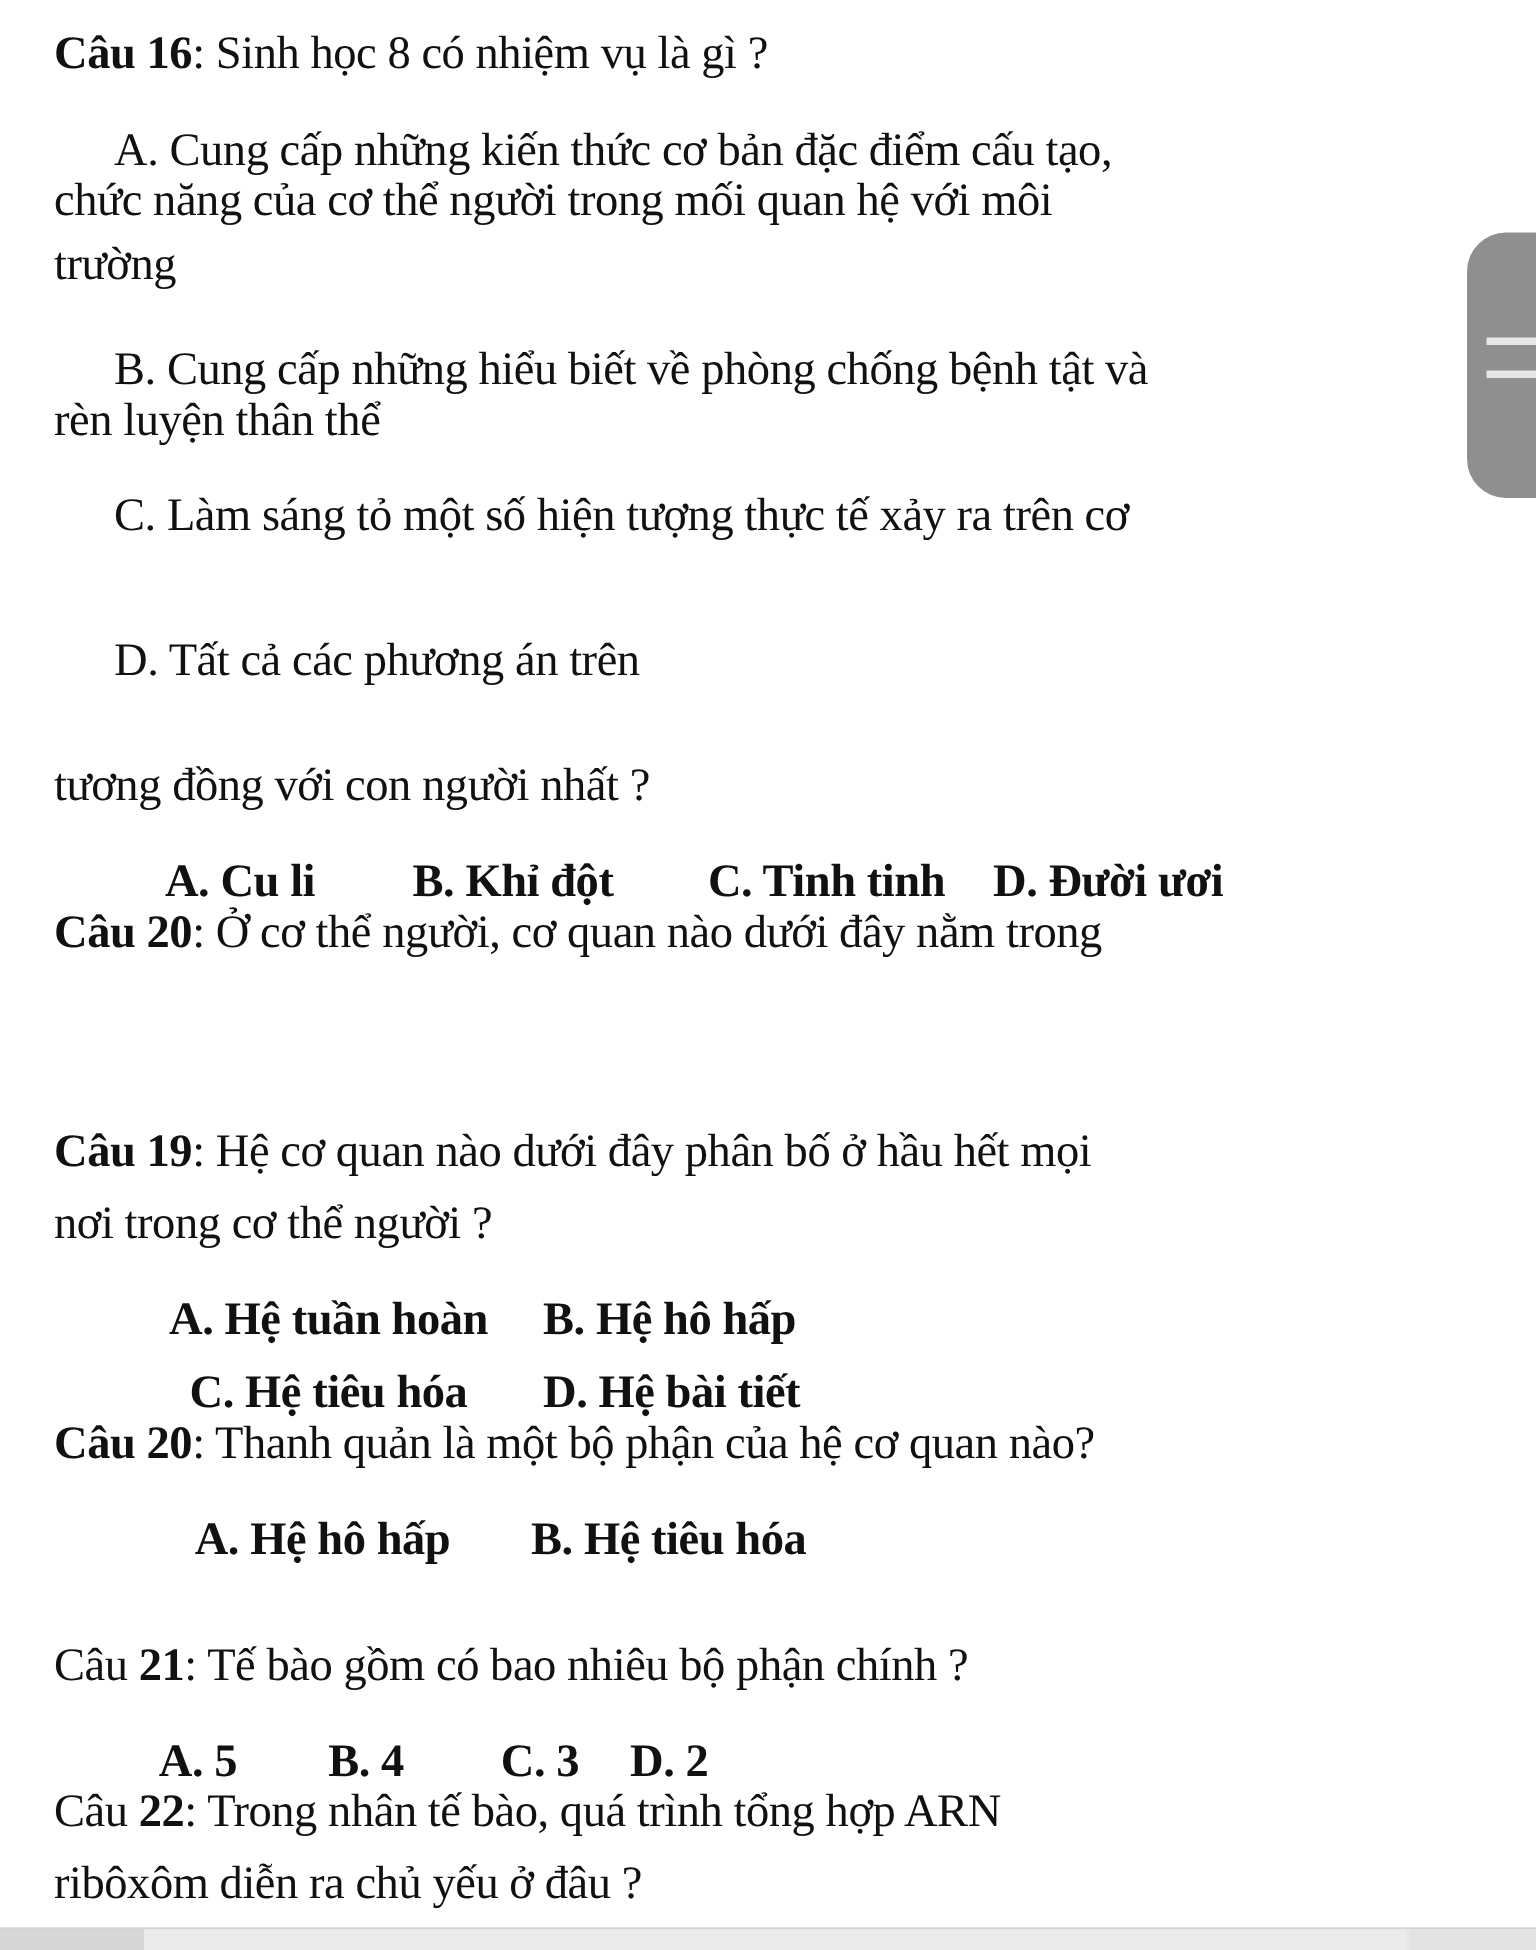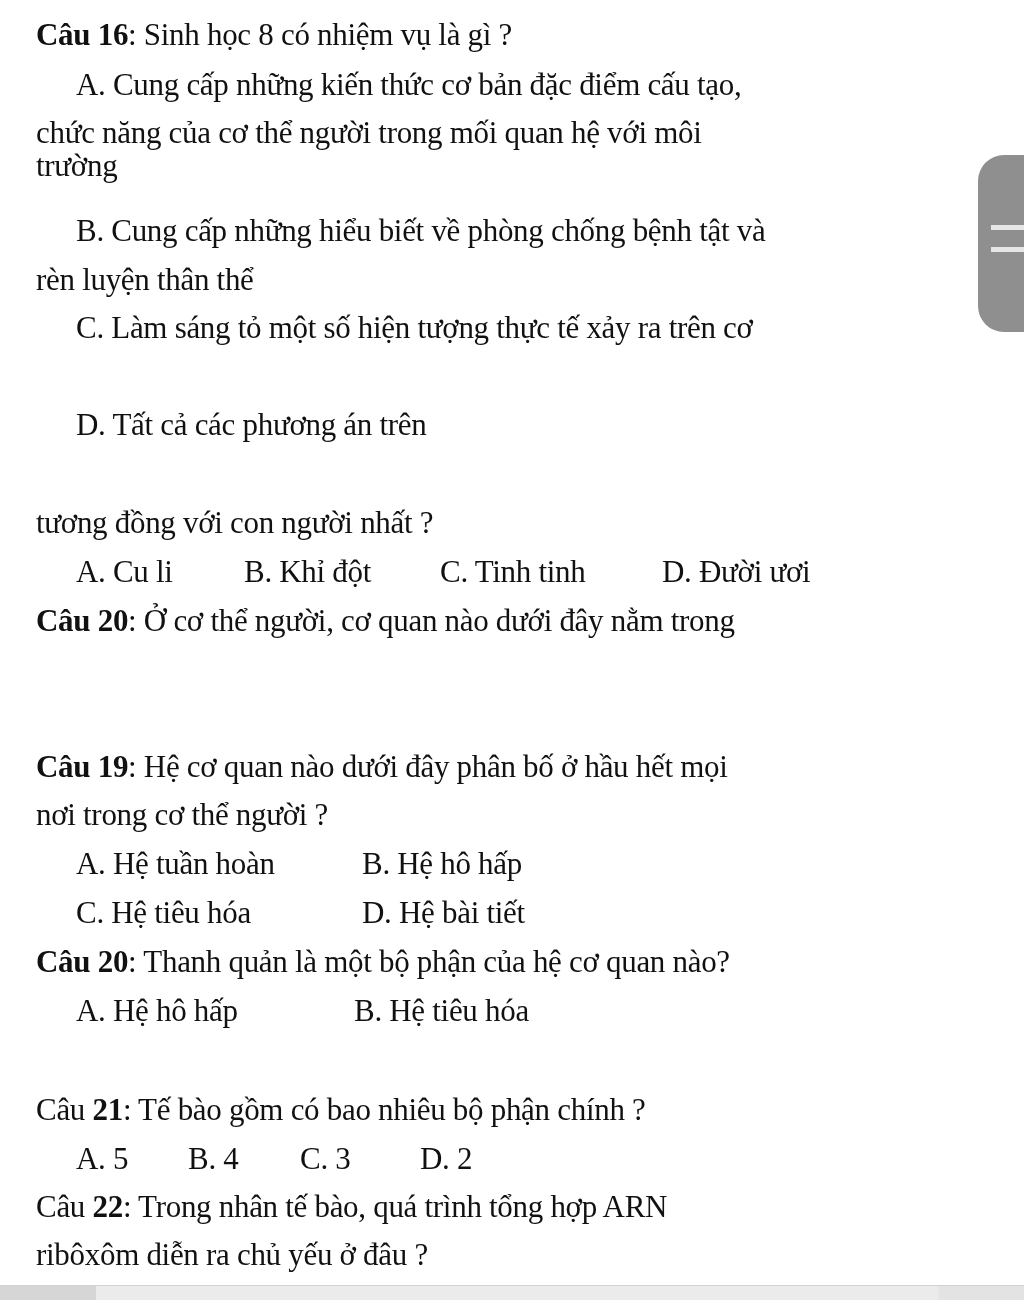--- a/index.html
+++ b/index.html
@@ -1,41 +1,41 @@
 <!DOCTYPE html>
 <html><head>
 <meta charset="utf-8">
 <style>
   html,body{margin:0;padding:0;}
   body{width:1024px;height:1300px;background:#ffffff;position:relative;overflow:hidden;
        font-family:"Liberation Serif","DejaVu Serif",serif;color:#111;}
   .page{position:absolute;left:0;top:0;width:1024px;height:1300px;}
-  .line{position:absolute;left:36px;font-size:31px;line-height:36px;white-space:nowrap;letter-spacing:-0.3px;}
-  .ind{left:76px;}
+  .line{position:absolute;left:36px;font-size:31px;line-height:36px;white-space:nowrap;letter-spacing:-0.3px;text-align:center;}
+  .ind{left:76px;margin-top:15px;}
   .b{font-weight:bold;}
-  .opt{display:inline-block;}
+  .opt{display:inline-block;font-weight:bold;}
   .scrollhandle{position:absolute;left:978px;top:155px;width:60px;height:177px;background:#8f8f8f;border-radius:26px 0 0 26px;}
   .scrollhandle .bar{position:absolute;left:13px;width:40px;height:5px;background:#e6e6e6;}
   .bottombar{position:absolute;left:0;top:1285px;width:1024px;height:15px;background:#e6e6e6;border-top:1px solid #d2d2d2;}
   .bottombar .seg1{position:absolute;left:0;top:0;width:96px;height:15px;background:#d6d6d6;}
   .bottombar .seg2{position:absolute;left:96px;top:0;width:842px;height:15px;background:#ebebeb;}
   .bottombar .seg3{position:absolute;left:940px;top:0;width:84px;height:15px;background:#e3e3e3;}
 </style>
 </head>
 <body>
 
 <div class="page">
 
   <div class="line" style="top:17px">
     <span class="b">Câu</span>
     <span class="b">16</span><span>: </span><span>Sinh học 8 có nhiệm vụ là gì ?</span>
   </div>
   <div class="line ind" style="top:67px">A. Cung cấp những kiến thức cơ bản đặc điểm cấu tạo,</div>
   <div class="line" style="top:115px">chức năng của cơ thể người trong mối quan hệ với môi</div>
-  <div class="line" style="top:148px">trường</div>
+  <div class="line" style="top:158px">trường</div>
   <div class="line ind" style="top:213px">B. Cung cấp những hiểu biết về phòng chống bệnh tật và</div>
   <div class="line" style="top:262px">rèn luyện thân thể</div>
   <div class="line ind" style="top:310px">C. Làm sáng tỏ một số hiện tượng thực tế xảy ra trên cơ</div>
   <div class="line ind" style="top:407px">D. Tất cả các phương án trên</div>
 
   <div class="line" style="top:505px">tương đồng với con người nhất ?</div>
   <div class="line ind" style="top:554px">
     <span class="opt" style="width:168px">A. Cu li</span><span class="opt" style="width:196px">B. Khỉ đột</span><span class="opt" style="width:222px">C. Tinh tinh</span><span class="opt">D. Đười ươi</span>
   </div>
 

